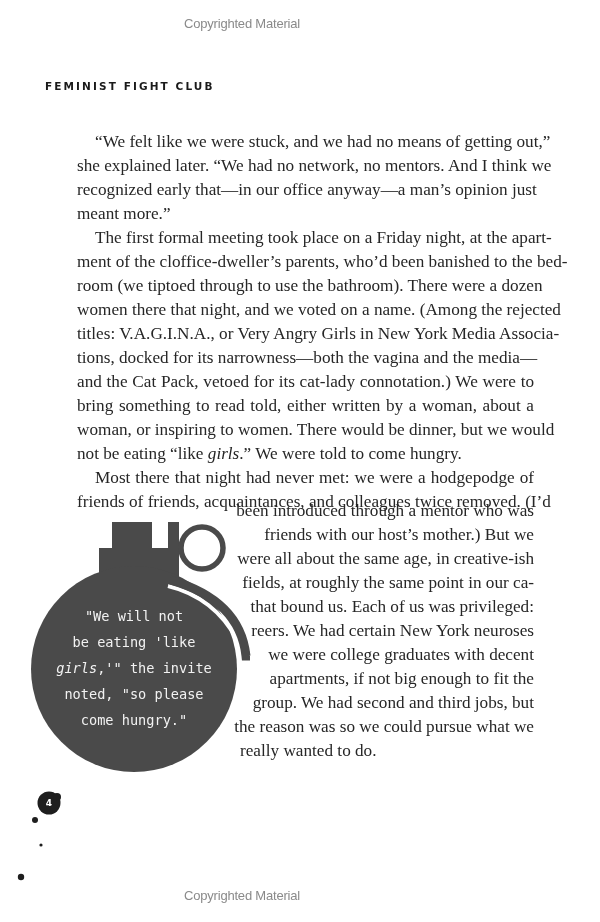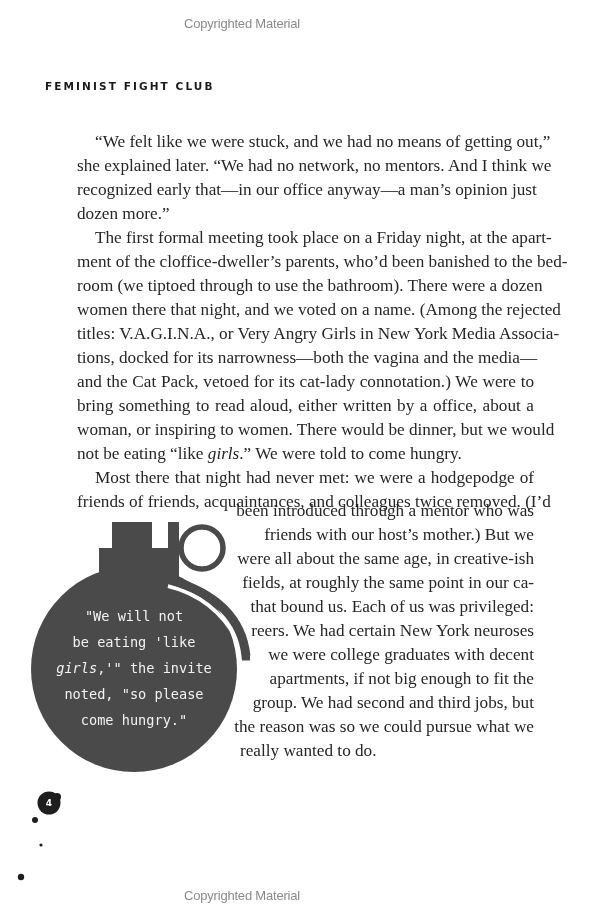--- a/index.html
+++ b/index.html
@@ -106,29 +106,29 @@
 <body>
 
 <div class="watermark wm-top">Copyrighted Material</div>
 
 <div class="running-head">FEMINIST FIGHT CLUB</div>
 
 <div class="text-block" style="top:130px;">
   <span class="line indent">“We felt like we were stuck, and we had no means of getting out,”</span>
   <span class="line">she explained later. “We had no network, no mentors. And I think we</span>
   <span class="line">recognized early that—in our office anyway—a man’s opinion just</span>
-  <span class="line last">dozen more.”</span>
+  <span class="line last">meant more.”</span>
   <span class="line indent">The first formal meeting took place on a Friday night, at the apart-</span>
   <span class="line">ment of the cloffice-dweller’s parents, who’d been banished to the bed-</span>
   <span class="line">room (we tiptoed through to use the bathroom). There were a dozen</span>
   <span class="line">women there that night, and we voted on a name. (Among the rejected</span>
   <span class="line">titles: V.A.G.I.N.A., or Very Angry Girls in New York Media Associa-</span>
   <span class="line">tions, docked for its narrowness—both the vagina and the media—</span>
   <span class="line">and the Cat Pack, vetoed for its cat-lady connotation.) We were to</span>
-  <span class="line">bring something to read aloud, either written by a office, about a</span>
+  <span class="line">bring something to read told, either written by a woman, about a</span>
   <span class="line">woman, or inspiring to women. There would be dinner, but we would</span>
   <span class="line last"><span>not be eating “like </span><em>girls</em><span>.” We were told to come hungry.</span></span>
   <span class="line indent">Most there that night had never met: we were a hodgepodge of</span>
   <span class="line">friends of friends, acquaintances, and colleagues twice removed. (I’d</span>
 </div>
 
 <div class="text-block" style="top:499px;">
   <span class="line right">been introduced through a mentor who was</span>
   <span class="line right">friends with our host’s mother.) But we</span>
   <span class="line right">were all about the same age, in creative-ish</span>

